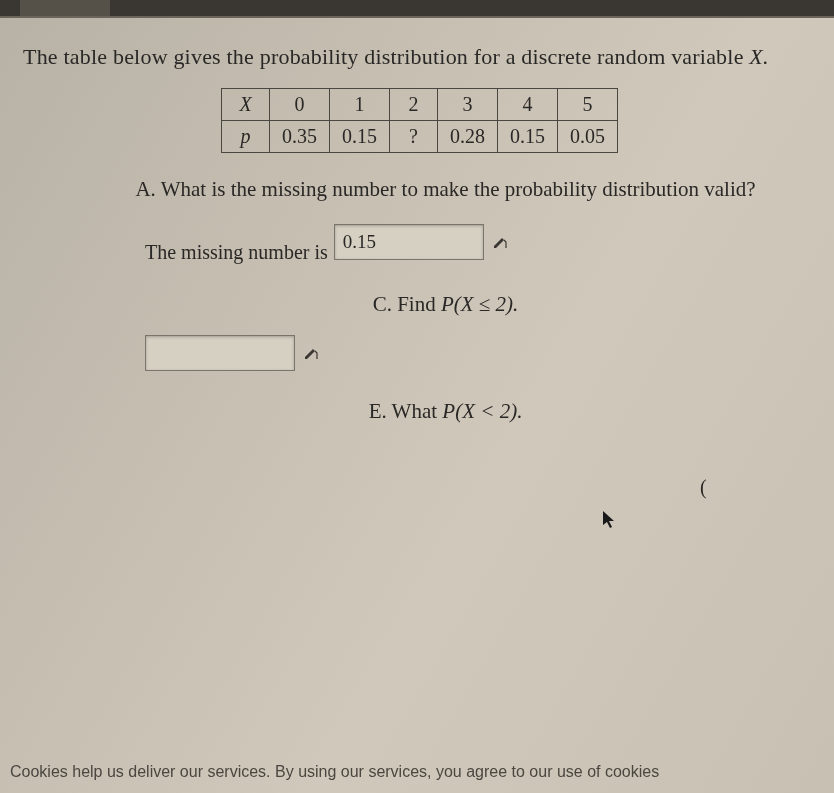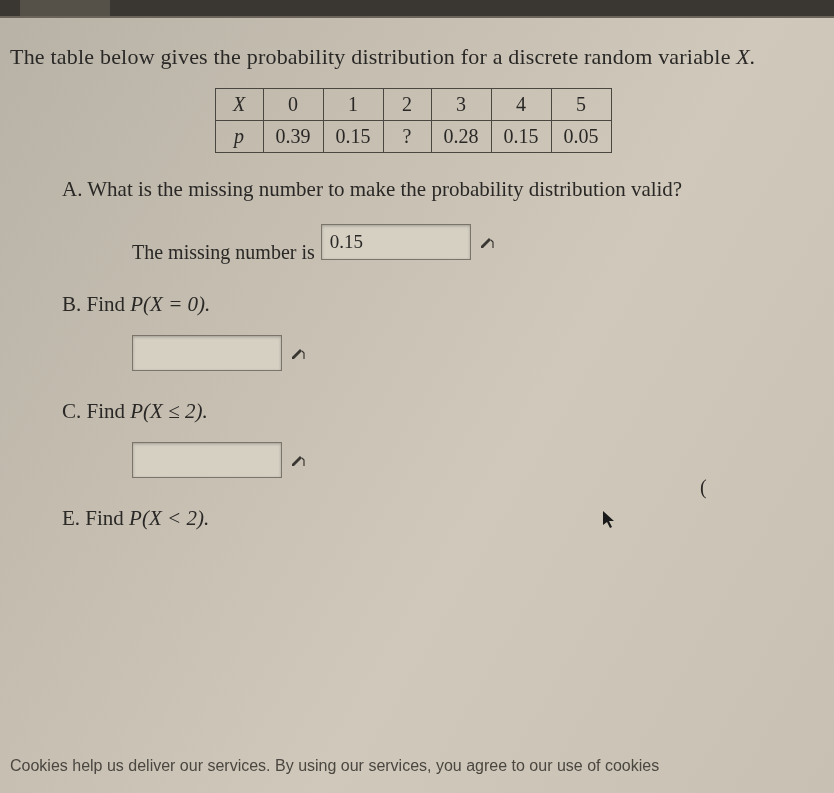--- a/index.html
+++ b/index.html
@@ -6,21 +6,21 @@
   body {
     width: 834px;
     height: 793px;
     font-family: Georgia, 'Times New Roman', serif;
     background: linear-gradient(120deg, #b8b2a6 0%, #c4bdb0 30%, #d0c9bb 60%, #c8c1b3 100%);
     color: #2a2826;
     overflow: hidden;
     position: relative;
   }
   .page {
-    padding: 36px 18px 0 10px;
+    padding: 36px 18px 0 23px;
   }
   .top-border {
     position: absolute;
     top: 0; left: 0; right: 0;
     height: 18px;
     background: #3a3632;
     border-bottom: 2px solid #6b645a;
   }
   .top-box {
     position: absolute;
@@ -48,20 +48,21 @@
     height: 30px;
   }
   table.dist td.hd { font-style: italic; }
   .question {
     margin-left: 52px;
     margin-bottom: 18px;
   }
   .qtext {
     font-size: 21px;
     margin-bottom: 18px;
+    text-align: center;
   }
   .answer-wrap {
     display: flex;
     align-items: center;
     gap: 6px;
     margin-left: 70px;
     margin-bottom: 28px;
   }
   .answer-input {
     width: 150px;
@@ -77,21 +78,21 @@
   .answer-input.empty { color: transparent; }
   .flag {
     position: relative;
     width: 20px; height: 20px;
     display: inline-flex;
     align-items: center;
     justify-content: center;
   }
   .cookie {
     position: absolute;
-    bottom: 18px;
+    bottom: 12px;
     left: 10px;
     right: 10px;
     font-family: Arial, Helvetica, sans-serif;
     font-size: 16px;
     color: #4a4640;
     white-space: nowrap;
     overflow: hidden;
   }
   .cursor {
     position: absolute;
@@ -125,21 +126,21 @@
       <td class="hd">X</td>
       <td>0</td>
       <td>1</td>
       <td>2</td>
       <td>3</td>
       <td>4</td>
       <td>5</td>
     </tr>
     <tr>
       <td class="hd">p</td>
-      <td>0.39</td>
+      <td>0.35</td>
       <td>0.15</td>
       <td>?</td>
       <td>0.28</td>
       <td>0.15</td>
       <td>0.05</td>
     </tr>
   </tbody>
     </table>
 
   <div class="question">
@@ -149,54 +150,40 @@
       <input class="answer-input" value="0.15" style="">
       <span class="flag">
         <svg viewBox="0 0 16 16" width="16" height="16">
             <path d="M2 12 L10 4 L12 6 L4 14 L2 14 Z" fill="#3a3632"></path>
             <path d="M12 6 L14 8 L14 14" fill="none" stroke="#3a3632" stroke-width="1.2"></path>
           </svg>
       </span>
     </div>
   </div>
 
-  <div class="question">
-    <p class="qtext">
-      <span>B. Find </span><span class="italP">P(X = 0).</span>
-    </p>
-    <div class="answer-wrap">
-      <input class="answer-input empty" value="" style="">
-      <span class="flag">
-        <svg viewBox="0 0 16 16" width="16" height="16">
-            <path d="M2 12 L10 4 L12 6 L4 14 L2 14 Z" fill="#3a3632"></path>
-            <path d="M12 6 L14 8 L14 14" fill="none" stroke="#3a3632" stroke-width="1.2"></path>
-          </svg>
-      </span>
-    </div>
-  </div>
 
   <div class="question">
     <p class="qtext">
       <span>C. Find </span><span class="italP">P(X ≤ 2).</span>
     </p>
     <div class="answer-wrap">
       <input class="answer-input empty" value="" style="">
       <span class="flag">
         <svg viewBox="0 0 16 16" width="16" height="16">
             <path d="M2 12 L10 4 L12 6 L4 14 L2 14 Z" fill="#3a3632"></path>
             <path d="M12 6 L14 8 L14 14" fill="none" stroke="#3a3632" stroke-width="1.2"></path>
           </svg>
       </span>
     </div>
   </div>
 
 
   <div class="question">
     <p class="qtext">
-      <span>E. Find </span><span class="italP">P(X &lt; 2).</span>
+      <span>E. What </span><span class="italP">P(X &lt; 2).</span>
     </p>
   </div>
 
 </div>
 
 <span class="paren">(</span>
 
 <div class="cursor">
   <svg viewBox="0 0 14 20" width="14" height="20">
       <path d="M1 1 L1 15 L5 12 L8 18 L10 17 L7 11 L12 11 Z" fill="#1a1a1a"></path>

